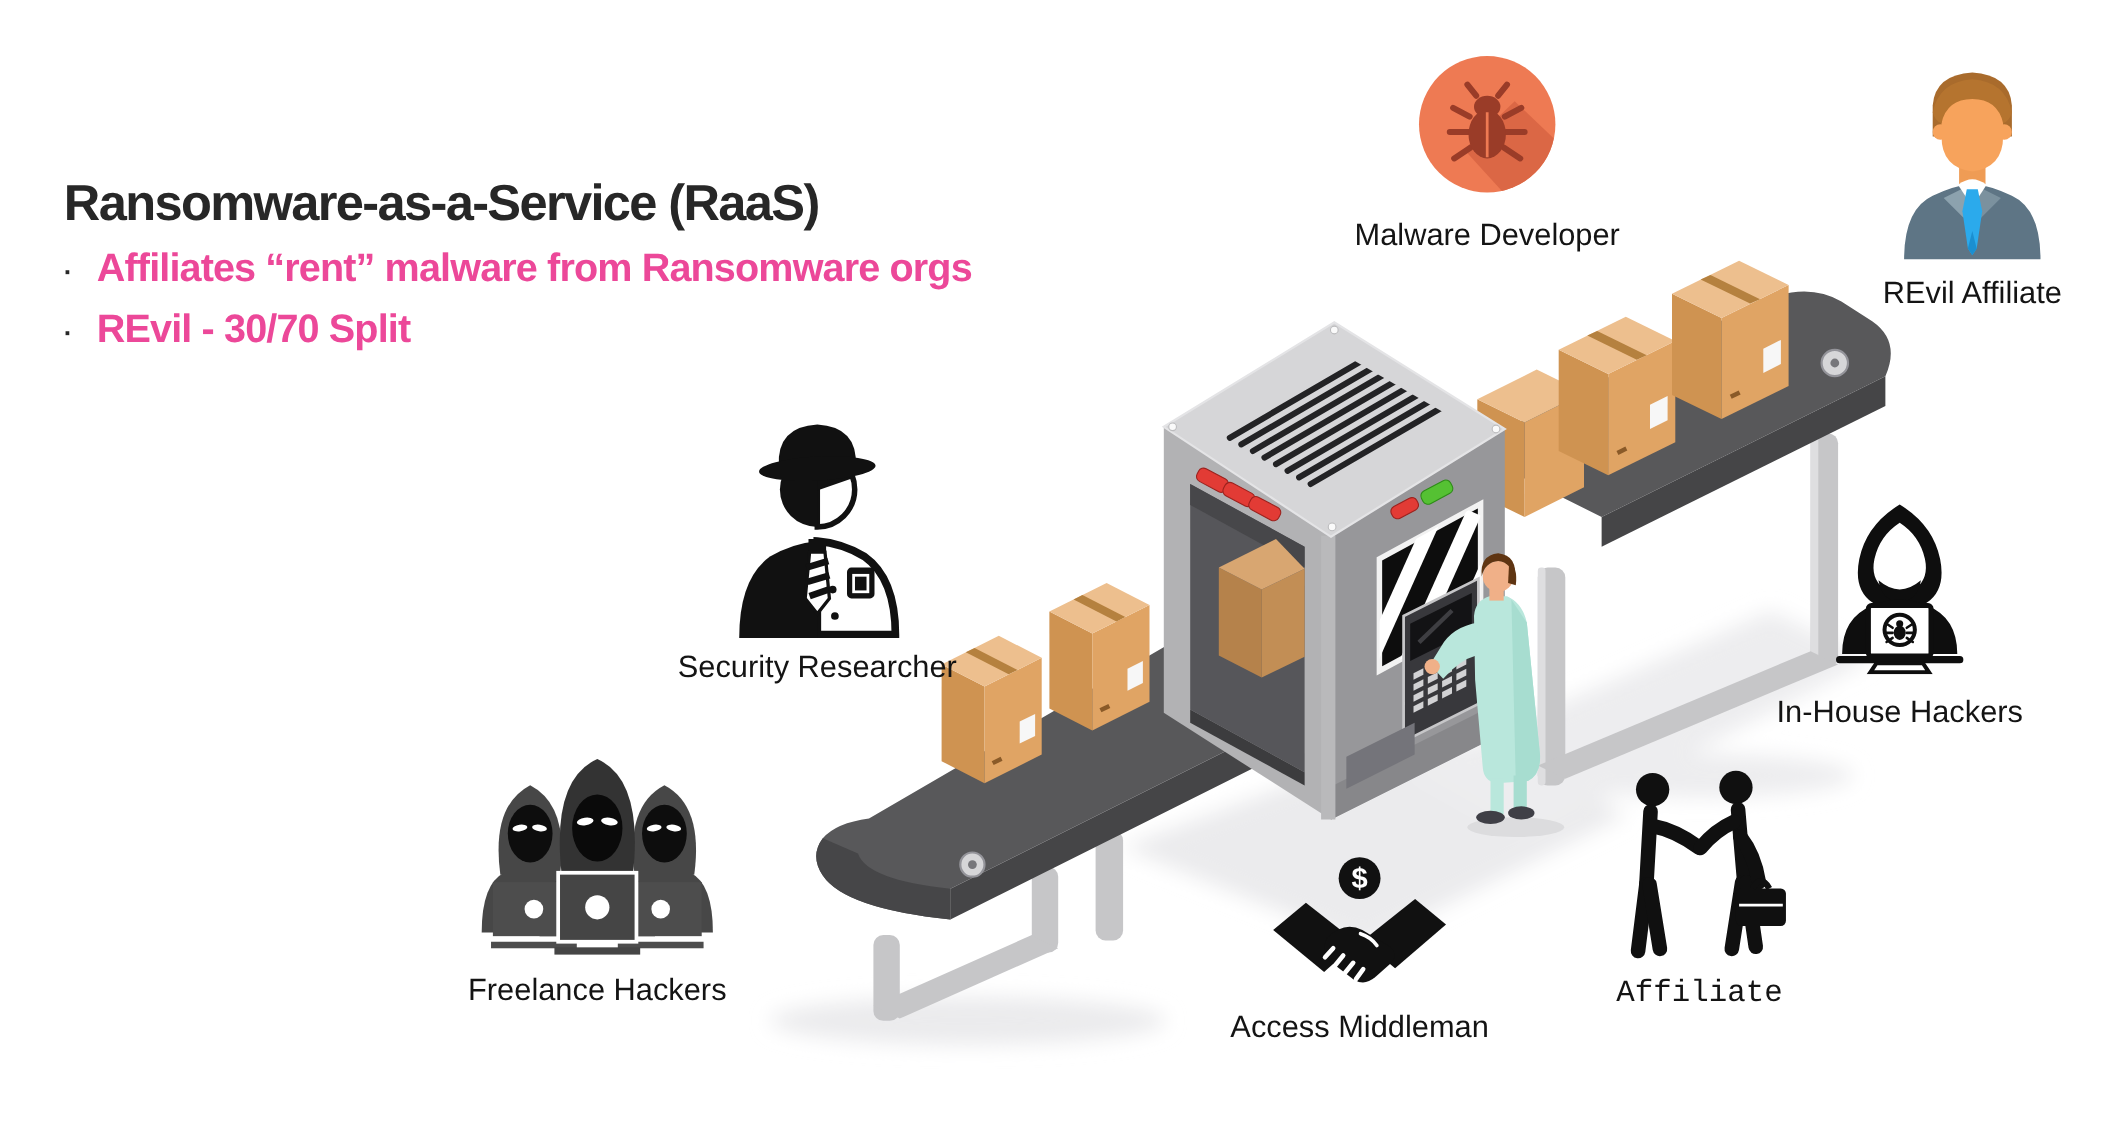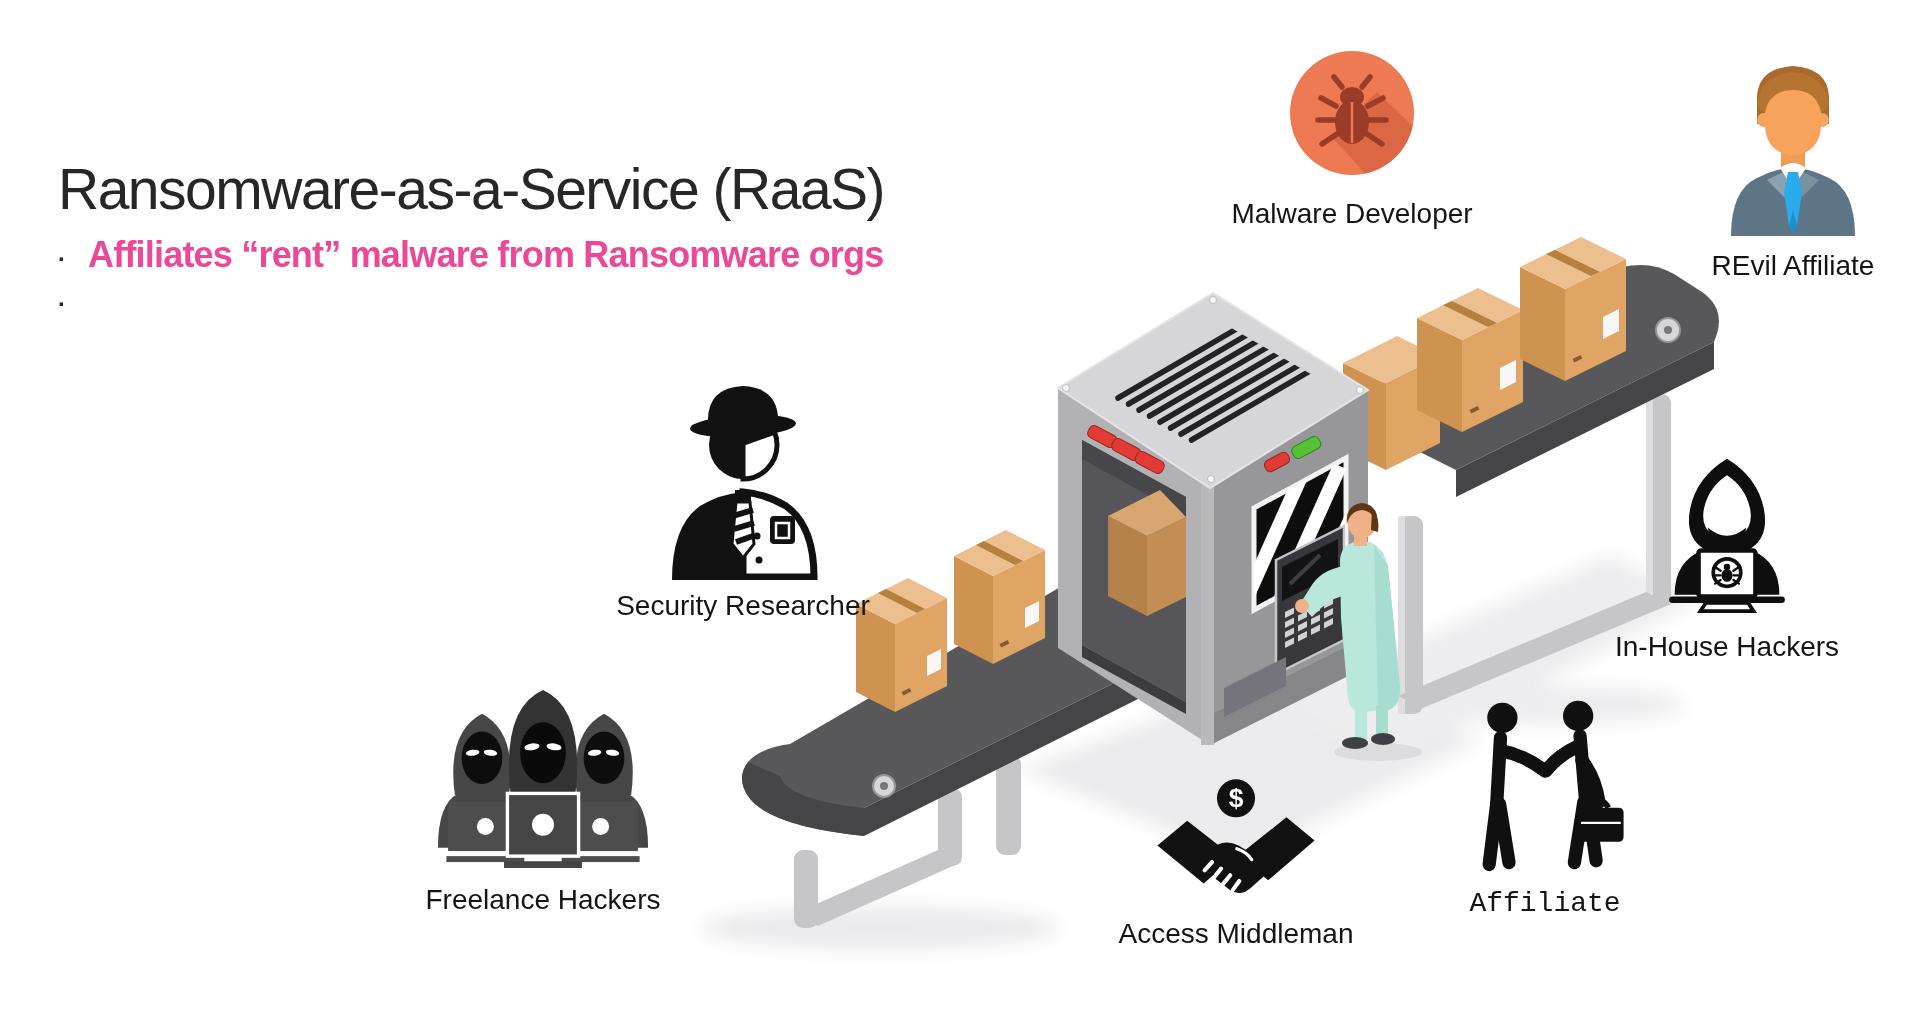--- a/index.html
+++ b/index.html
@@ -1,19 +1,19 @@
 <!DOCTYPE html>
 <html><head>
 <meta charset="utf-8">
 <style>
   html,body{margin:0;padding:0;background:#ffffff;}
   #stage{position:relative;width:1918px;height:1031px;background:#ffffff;overflow:hidden;
          font-family:"Liberation Sans", sans-serif;}
   .heading-block{position:absolute;left:58px;top:160px;color:#272727;}
-  .title{font-size:57px;font-weight:normal;letter-spacing:-1.5px;line-height:1.05;color:#272727;}
+  .title{font-size:46px;font-weight:bold;letter-spacing:-1.5px;line-height:1.05;color:#272727;}
   .bullet-row{display:flex;align-items:baseline;margin-top:14px;}
   .bullet-marker{width:30px;font-size:24px;font-weight:bold;color:#272727;flex:0 0 30px;}
   .bullet-text{font-size:36px;font-weight:bold;letter-spacing:-0.8px;color:#ec4899;white-space:nowrap;}
   .actor{position:absolute;display:flex;flex-direction:column;align-items:center;}
   .actor-label{font-size:28px;color:#141414;text-align:center;white-space:nowrap;}
   .icon-box{display:flex;align-items:center;justify-content:center;}
   svg{display:block;}
 </style>
 </head>
 <body>
@@ -21,20 +21,21 @@
 <div id="stage">
 
   <div class="heading-block">
     <div class="title">Ransomware-as-a-Service (RaaS)</div>
     <div class="bullet-row">
       <span class="bullet-marker">·</span>
       <span class="bullet-text">Affiliates “rent” malware from Ransomware orgs</span>
     </div>
     <div class="bullet-row">
       <span class="bullet-marker">·</span>
+      <span class="bullet-text">REvil - 30/70 Split</span>
     </div>
   </div>
 
   <svg style="position:absolute;left:600px;top:235px;" width="1180" height="780" viewBox="600 235 1180 780">
     <defs>
       <clipPath id="ventClip">
           <polygon points="1090,390 1214,318 1342,392 1212,462"></polygon>
         </clipPath>
       <clipPath id="hazClip">
           <polygon points="1254,508 1346,458 1346,560 1254,610"></polygon>

